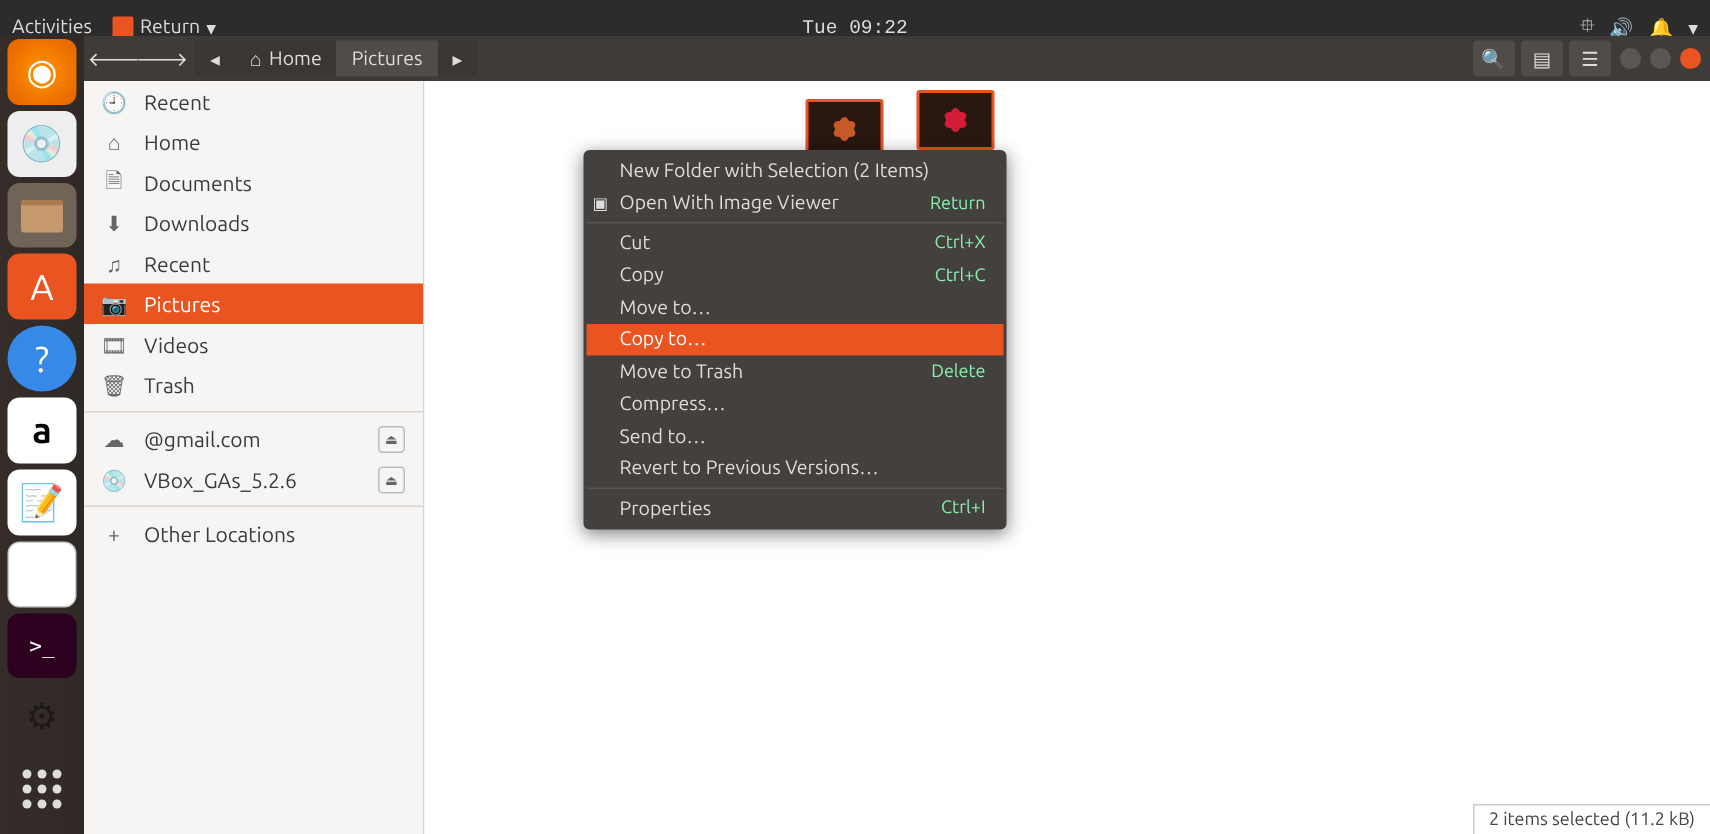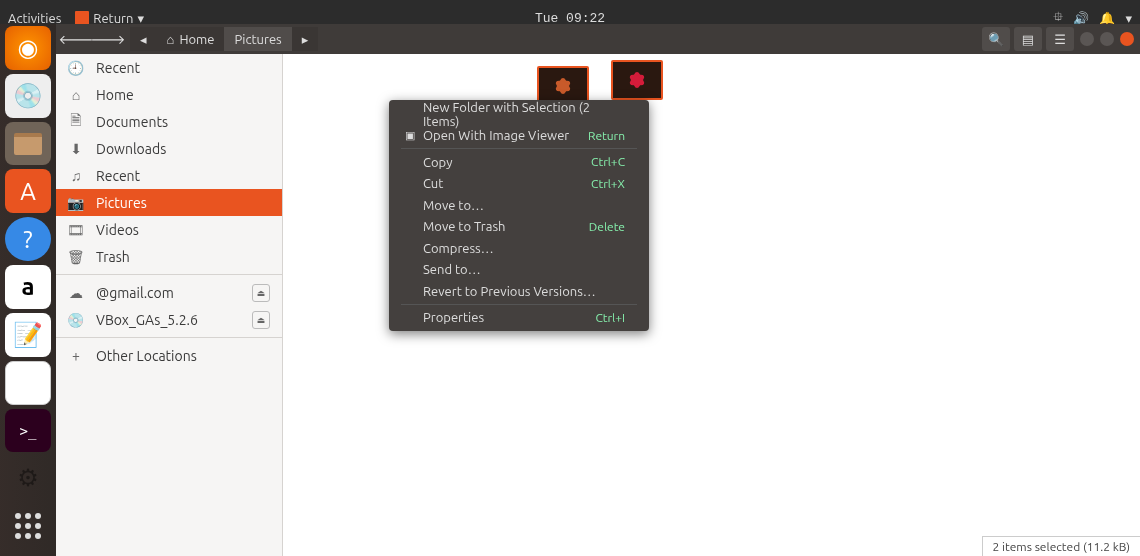--- a/index.html
+++ b/index.html
@@ -43,21 +43,21 @@
 .sb-sep { height: 1px; background: #d6d3d0; margin: 4px 0; }
 .sb-eject { margin-left: auto; width: 18px; height: 18px; border: 1px solid #bbb; border-radius: 3px; display: flex; align-items: center; justify-content: center; font-size: 9px; color: #666; }
 
 .content { flex: 1; background: #fff; position: relative; padding: 12px; }
 .thumb { position: absolute; width: 60px; display: flex; flex-direction: column; align-items: center; }
 .thumb-img { width: 52px; height: 40px; border: 2px solid #e95420; border-radius: 2px; background: #2a1810; display: flex; align-items: center; justify-content: center; }
 .thumb-label { background: #e95420; color: #fff; font-size: 11px; padding: 1px 4px; margin-top: 2px; border-radius: 2px; }
 .flower { width: 30px; height: 24px; }
 
 
-.ctx { position: absolute; left: 389px; top: 100px; width: 260px; background: #44403e; color: #ddd; font-size: 13px; box-shadow: 0 3px 12px rgba(0,0,0,0.5); border-radius: 4px; padding: 3px 12px; z-index: 100; }
+.ctx { position: absolute; left: 389px; top: 100px; width: 282px; background: #44403e; color: #ddd; font-size: 13px; box-shadow: 0 3px 12px rgba(0,0,0,0.5); border-radius: 4px; padding: 3px 2px; z-index: 100; }
 .ctx-item { height: 21.5px; display: flex; align-items: center; padding: 0 12px 0 22px; cursor: pointer; position: relative; }
 .ctx-item.hl { background: #e95420; color: #fff; }
 .ctx-shortcut { margin-left: auto; color: #86efac; font-size: 12px; }
 .ctx-sep { height: 1px; background: #555; margin: 2px 0; }
 .ctx-icon { position: absolute; left: 4px; width: 14px; font-size: 11px; }
 
 
 .status { position: absolute; bottom: 0; right: 0; background: #fff; border: 1px solid #ccc; border-right: none; border-bottom: none; padding: 3px 10px; font-size: 12px; color: #444; margin-left: 25px; }
 </style>
 </head>
@@ -219,29 +219,32 @@
     <div class="ctx-item">
       <span>New Folder with Selection (2 Items)</span>
     </div>
     <div class="ctx-item">
       <span class="ctx-icon">▣</span>
       <span>Open With Image Viewer</span>
       <span class="ctx-shortcut">Return</span>
     </div>
     <div class="ctx-sep"></div>
     <div class="ctx-item">
+      <span>Cut</span>
+      <span class="ctx-shortcut">Ctrl+X</span>
+    </div>
+    <div class="ctx-item">
       <span>Copy</span>
       <span class="ctx-shortcut">Ctrl+C</span>
     </div>
     <div class="ctx-item">
-      <span>Cut</span>
-      <span class="ctx-shortcut">Ctrl+X</span>
-    </div>
-    <div class="ctx-item">
       <span>Move to…</span>
+    </div>
+    <div class="ctx-item hl">
+      <span>Copy to…</span>
     </div>
     <div class="ctx-item">
       <span>Move to Trash</span>
       <span class="ctx-shortcut">Delete</span>
     </div>
     <div class="ctx-item">
       <span>Compress…</span>
     </div>
     <div class="ctx-item">
       <span>Send to…</span>

